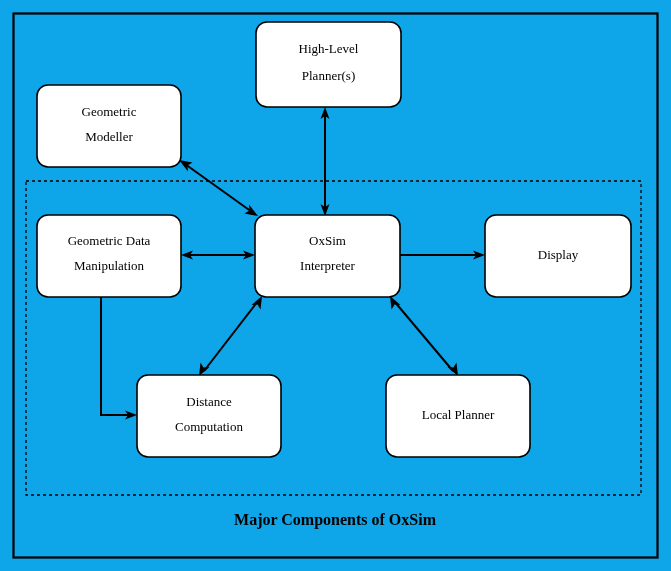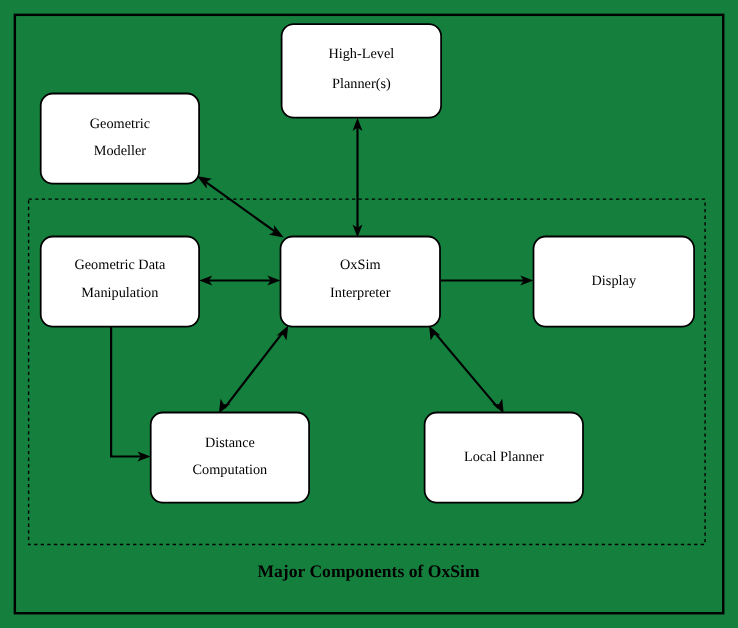--- a/index.html
+++ b/index.html
@@ -7,21 +7,21 @@
     padding: 0;
     background: #ffffff;
   }
   body {
     font-family: "Liberation Serif", serif;
   }
   #page {
     position: relative;
     width: 671px;
     height: 571px;
-    background: #15803d;
+    background: #0ea5e9;
     overflow: hidden;
   }
   #diagram-svg {
     position: absolute;
     left: 0;
     top: 0;
     width: 671px;
     height: 571px;
     display: block;
   }

